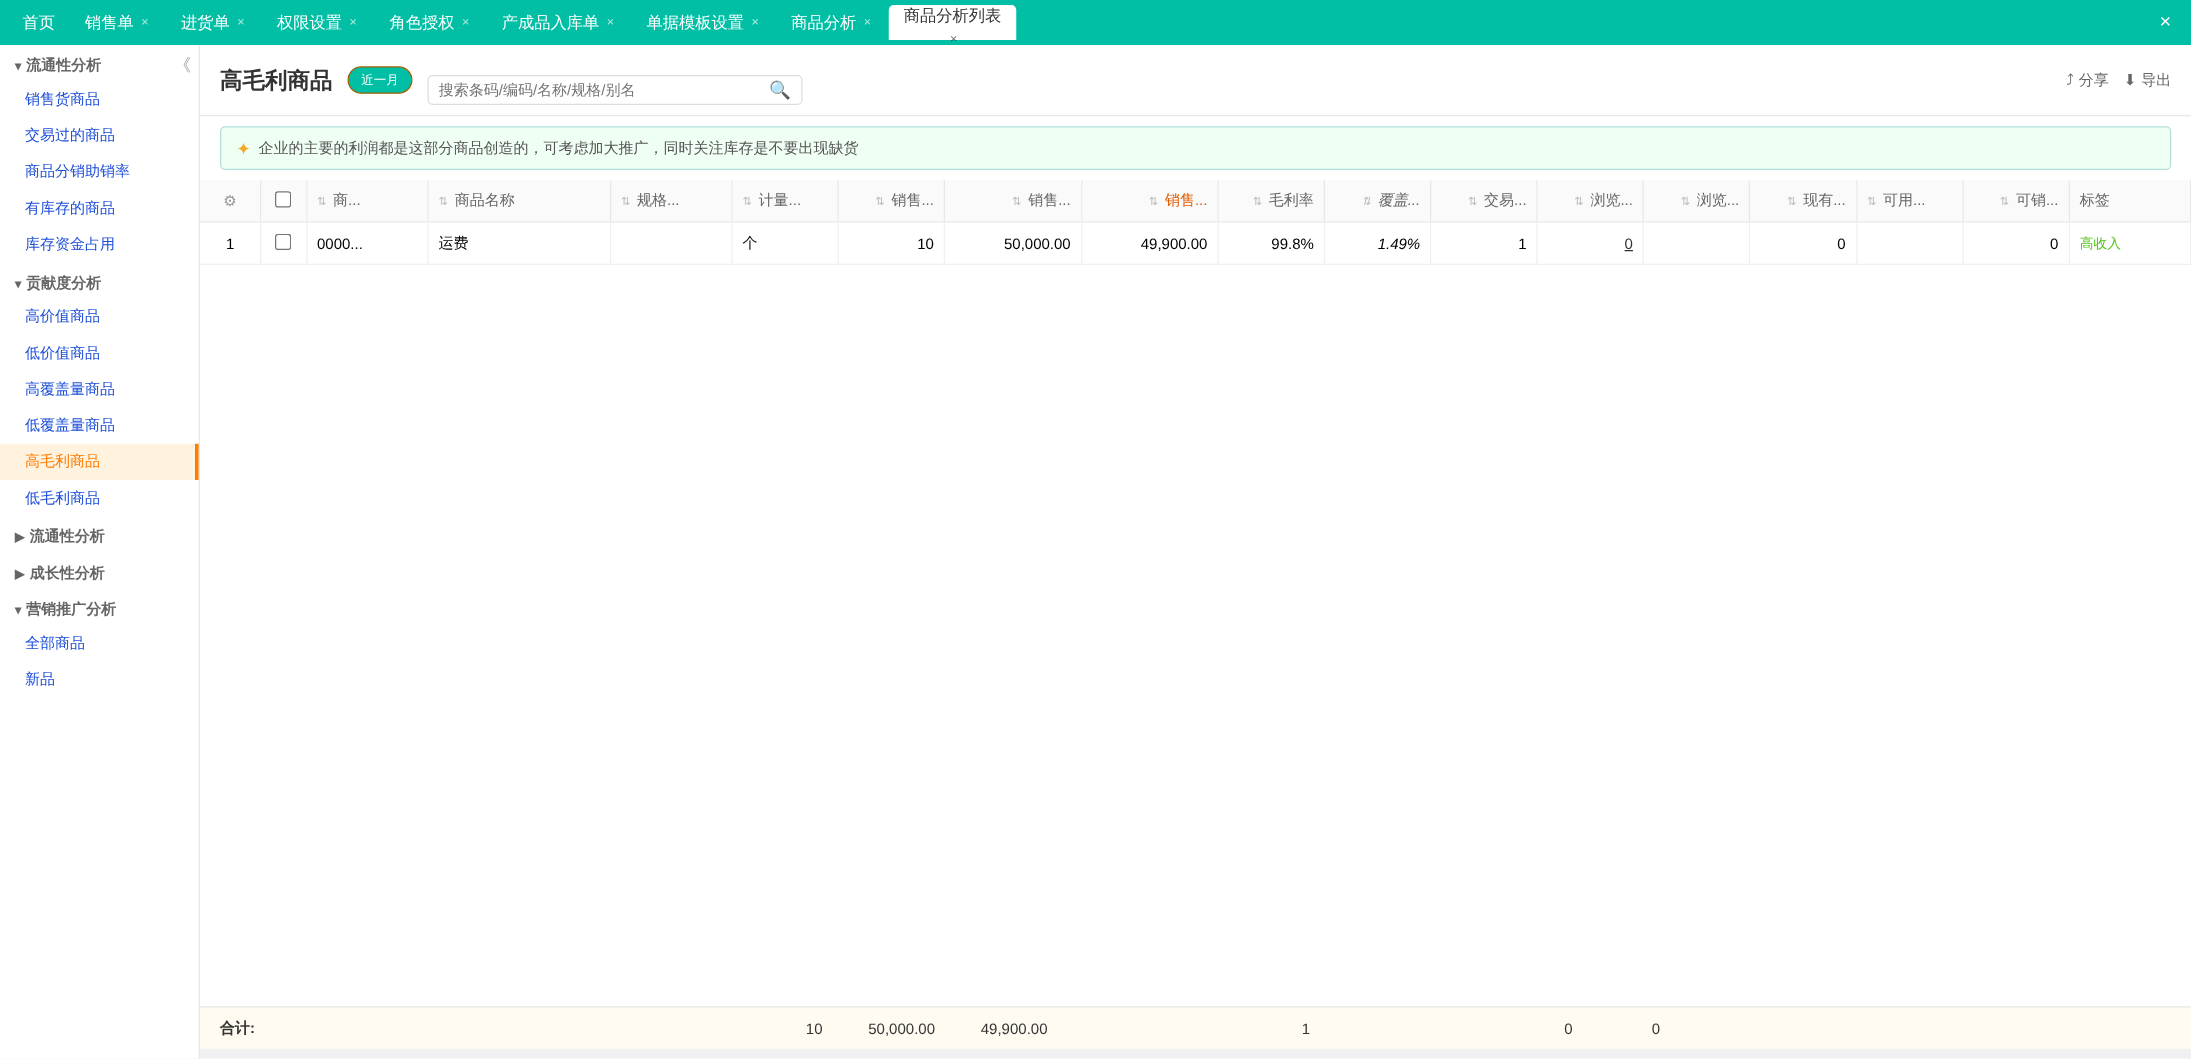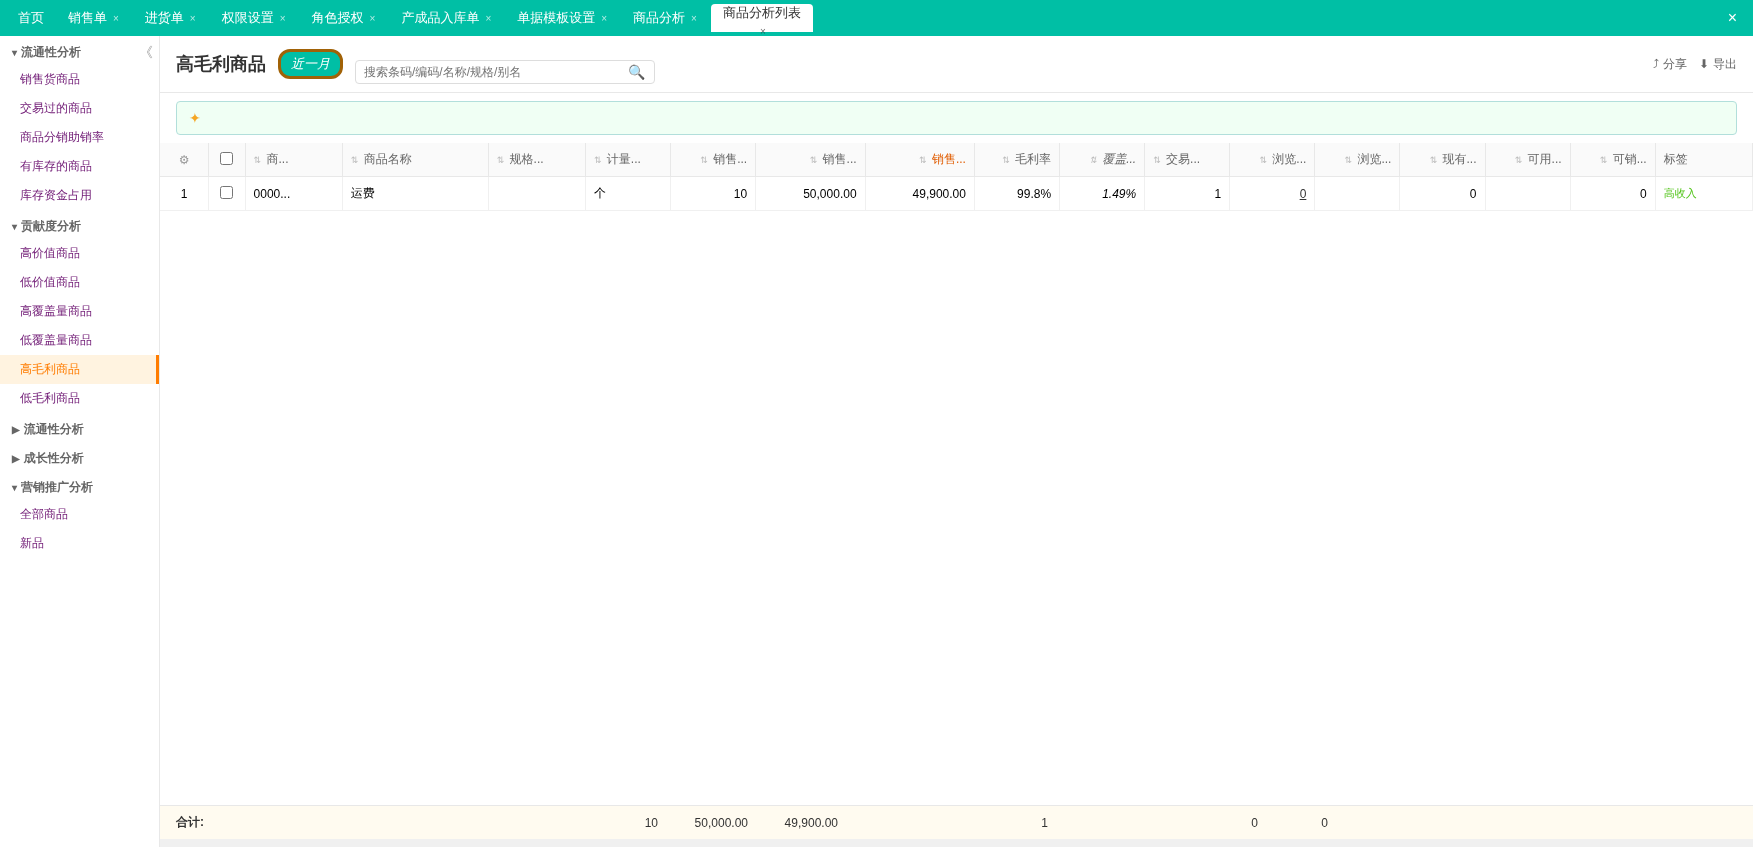--- a/index.html
+++ b/index.html
@@ -82,21 +82,21 @@
       font-size: 12px;
       font-weight: bold;
       cursor: pointer;
     }
     .sidebar-group-header .arrow {
       margin-right: 4px;
       font-size: 10px;
     }
     .sidebar-item {
       padding: 6px 12px 6px 20px;
-      color: #701a75;
+      color: #1d4ed8;
       cursor: pointer;
       font-size: 12px;
       white-space: nowrap;
     }
     .sidebar-item.active {
       background: #fff3e0;
       color: #ff7c00;
       border-right: 3px solid #ff7c00;
     }
 
@@ -118,27 +118,26 @@
       gap: 12px;
       flex-shrink: 0;
     }
     .content-title {
       font-size: 18px;
       font-weight: bold;
       color: #333;
     }
     .filter-btn {
       padding: 3px 10px;
-      border: 3px solid #a16207;
+      border: 1px solid #a16207;
       border-radius: 12px;
       color: #00bfa5;
       background: #fff;
       cursor: pointer;
-      font-size: 13px;
-      font-style: italic;
+      font-size: 10px;
     }
     .filter-btn.active {
       background: #00bfa5;
       color: #fff;
     }
     .search-box {
       display: flex;
       align-items: center;
       border: 1px solid #ddd;
       border-radius: 4px;
@@ -258,25 +257,25 @@
     .col-check { width: 30px; text-align: center; }
     .col-code { width: 80px; }
     .col-name { width: 120px; margin-left: 47px; }
     .col-spec { width: 80px; }
     .col-unit { width: 70px; }
     .col-qty { width: 70px; text-align: right; }
     .col-sale-amount { width: 90px; text-align: right; }
     .col-sale-amount2 { width: 90px; text-align: right; }
     .col-margin { width: 70px; text-align: right; }
     .col-cover { width: 70px; text-align: right; font-style: italic; }
-    .col-trade { width: 70px; }
+    .col-trade { width: 70px; text-align: right; }
     .col-browse1 { width: 70px; text-align: right; }
     .col-browse2 { width: 70px; text-align: right; }
     .col-stock1 { width: 70px; text-align: right; }
-    .col-stock2 { width: 70px; text-align: right; }
+    .col-stock2 { width: 70px; text-align: left; }
     .col-sale-able { width: 70px; text-align: right; }
     .col-tag { width: 80px; }
 
     .footer-cells {
       display: flex;
       flex: 1;
       overflow: hidden;
     }
   </style>
 </head>
@@ -409,20 +408,21 @@
           </div>
           <div class="action-btn">
             <span>⬇</span>
             <span>导出</span>
           </div>
         </div>
       </div>
 
       <div class="info-banner">
         <span class="info-icon">✦</span>
+        <span>企业的主要的利润都是这部分商品创造的，可考虑加大推广，同时关注库存是不要出现缺货</span>
       </div>
 
       <div class="table-container">
         <table>
           <thead>
             <tr>
               <th class="col-num">
                 <span style="color:#999;">⚙</span>
               </th>
               <th class="col-check">

